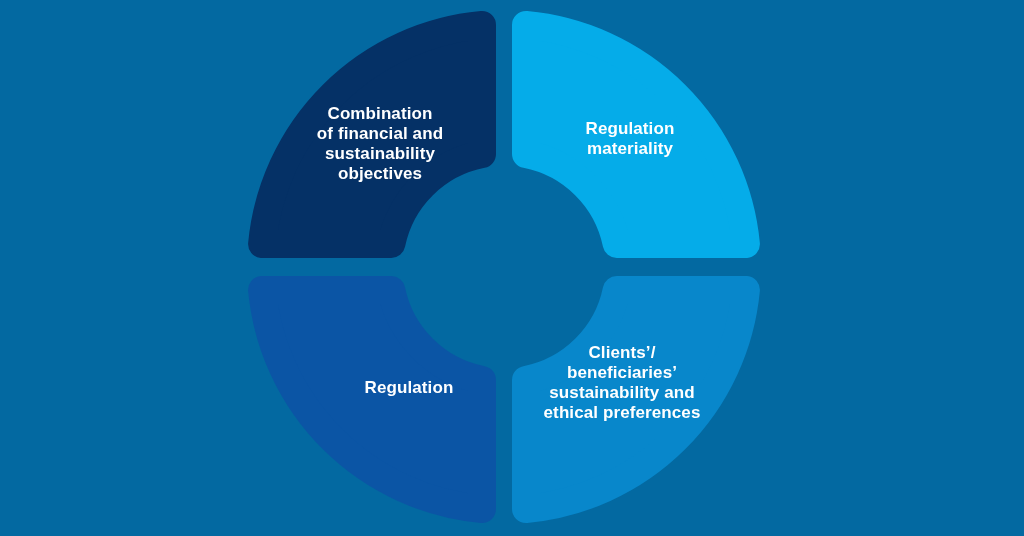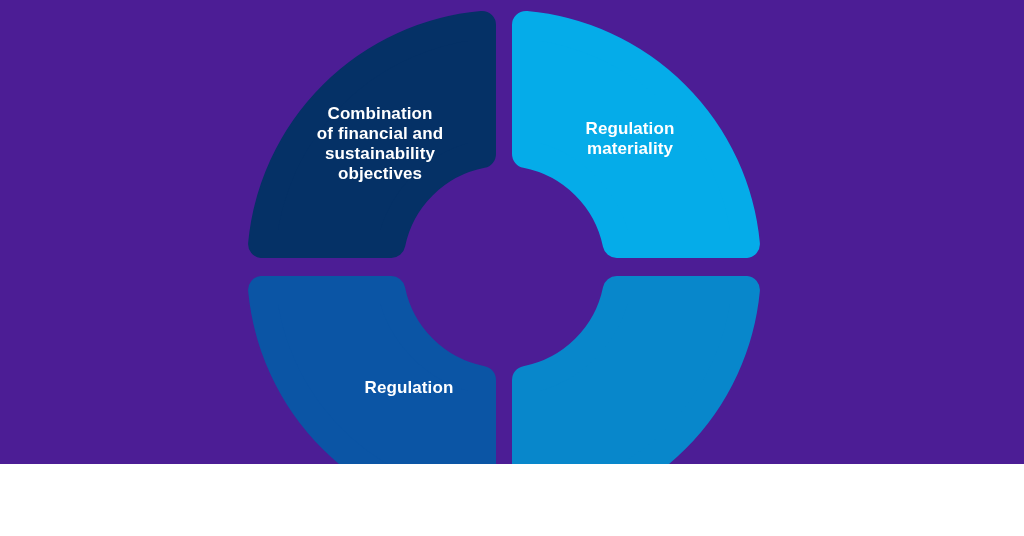--- a/index.html
+++ b/index.html
@@ -4,22 +4,22 @@
 <style>
   html, body {
     margin: 0;
     padding: 0;
     background: #ffffff;
     font-family: "Liberation Sans", "DejaVu Sans", sans-serif;
   }
   .canvas {
     position: relative;
     width: 1024px;
-    height: 464px;
-    background: #4c1d95;
+    height: 536px;
+    background: #0369a1;
     overflow: hidden;
   }
   .canvas svg {
     position: absolute;
     left: 0;
     top: 0;
   }
   .seg-shape {
     stroke-width: 28;
     stroke-linejoin: round;
@@ -56,14 +56,18 @@
   <div class="seg-label label-tl">Combination
 of financial and
 sustainability
 objectives</div>
 
   <div class="seg-label label-tr">Regulation
 materiality</div>
 
   <div class="seg-label label-bl">Regulation</div>
 
+  <div class="seg-label label-br">Clients’/
+beneficiaries’
+sustainability and
+ethical preferences</div>
 
 </div>
 
 </body></html>

